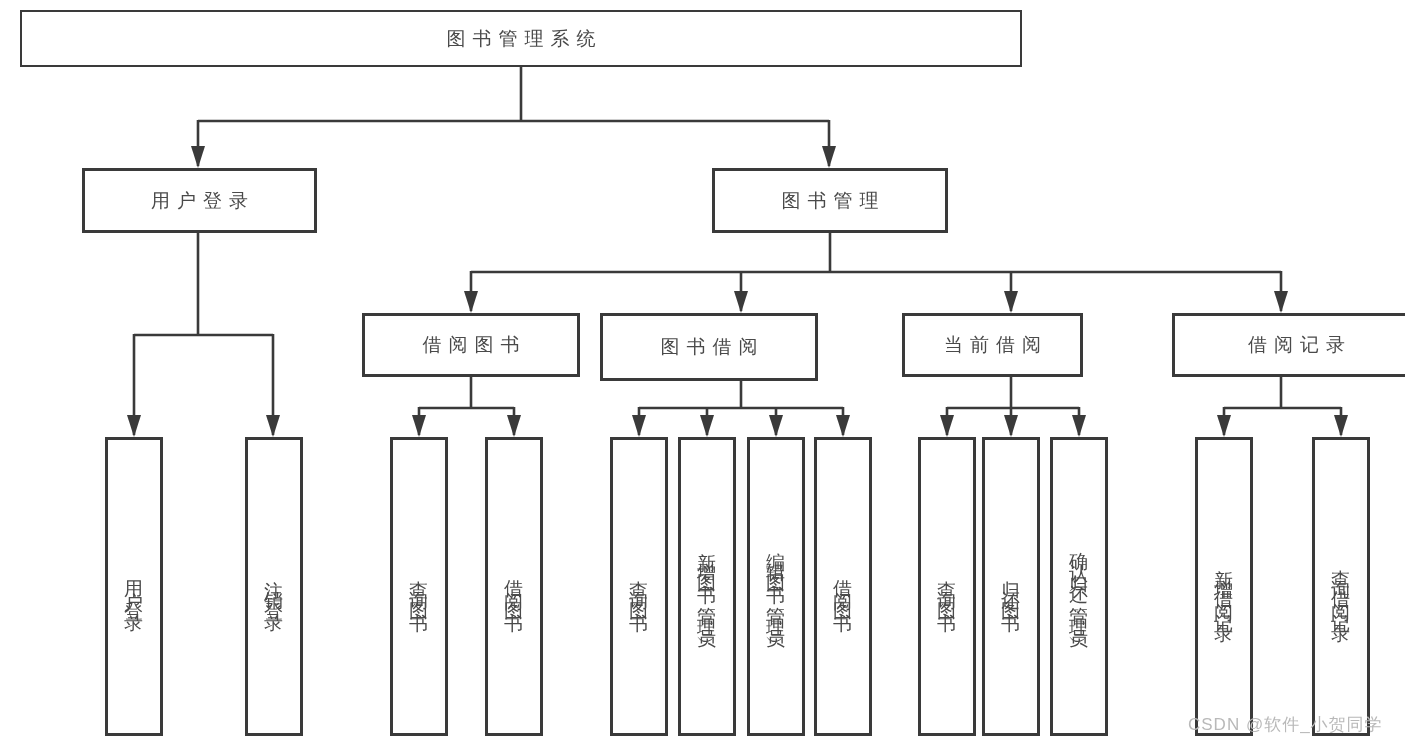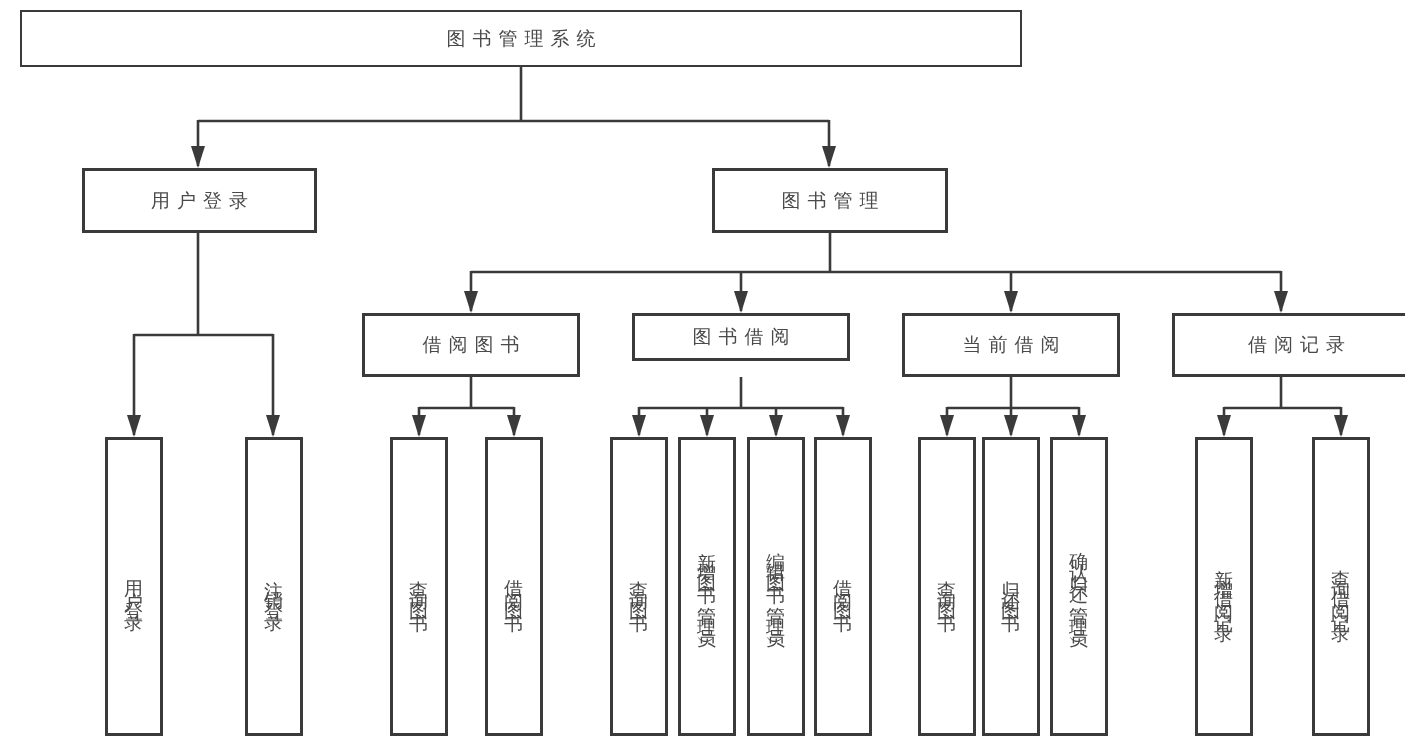--- a/index.html
+++ b/index.html
@@ -33,22 +33,22 @@
     text-indent: 7px;
     white-space: nowrap;
   }
   .root {
     left: 20px; top: 10px; width: 1002px; height: 57px;
     border-width: 2px;
   }
   .l2a { left: 82px;  top: 168px; width: 235px; height: 65px; }
   .l2b { left: 712px; top: 168px; width: 236px; height: 65px; text-align: right; }
   .l3a { left: 362px;  top: 313px; width: 218px; height: 64px; }
-  .l3b { left: 632px;  top: 313px; width: 218px; height: 48px; text-align: center; }
-  .l3c { left: 902px;  top: 313px; width: 218px; height: 64px; }
+  .l3b { left: 600px;  top: 313px; width: 218px; height: 68px; text-align: center; }
+  .l3c { left: 902px;  top: 313px; width: 181px; height: 64px; }
   .l3d { left: 1172px; top: 313px; width: 249px; height: 64px; }
 
   .leaf {
     position: absolute;
     top: 437px;
     width: 58px;
     height: 299px;
     box-sizing: border-box;
     border: 3px solid #3a3a3a;
     background: #ffffff;
@@ -206,14 +206,15 @@
   <div class="leaf x11">
     <span class="vtext">确认归还（管理员）</span>
   </div>
   <div class="leaf x12">
     <span class="vtext">新增借阅记录</span>
   </div>
   <div class="leaf x13">
     <span class="vtext">查询借阅记录</span>
   </div>
 
+  <div class="watermark">CSDN @软件_小贺同学</div>
 
 </div>
 
 </body></html>

